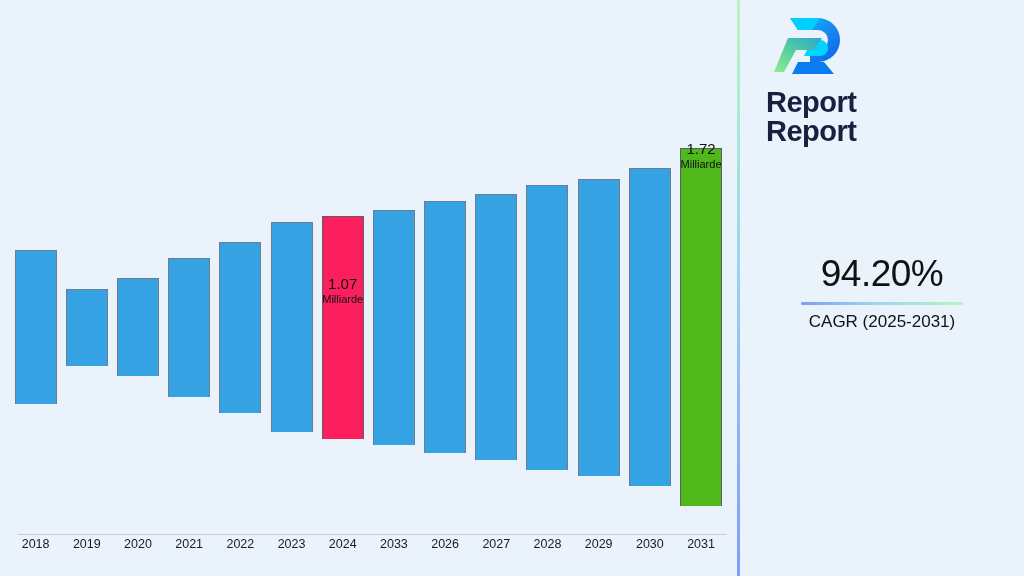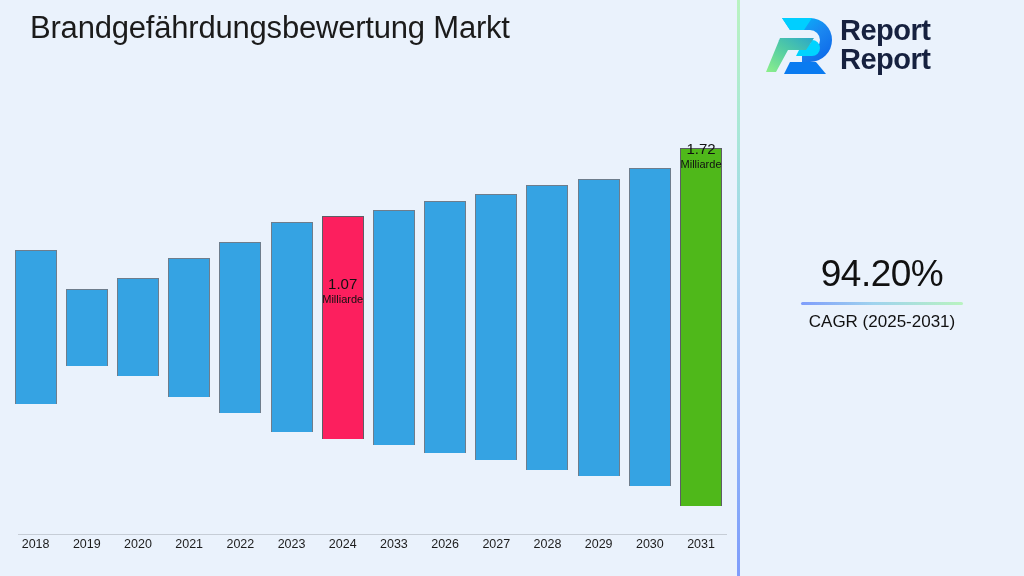--- a/index.html
+++ b/index.html
@@ -146,20 +146,22 @@
     height: 576px;
     background: #eaf2fc;
   }
 
   .logo-wrap {
     position: absolute;
     left: 26px;
     top: 12px;
     display: flex;
     align-items: center;
+    gap: 10px;
+    flex-direction: column;
   }
   .logo-mark { width: 74px; height: 66px; display: block; }
   .logo-text {
     font-size: 29px;
     font-weight: bold;
     color: #16213f;
     line-height: 1.0;
     letter-spacing: -0.5px;
   }
   .logo-text span { display: block; }
@@ -189,21 +191,20 @@
     color: #111111;
   }
 </style>
 </head>
 <body>
 
 <div id="root">
 
   <div class="chart-panel">
 
-    <div class="chart-title">Brandgefährdungsbewertung Markt</div>
 
     <div class="plot-area">
       <div class="bars" id="bars-container">
           <div class="bar-slot">
             <div class="bar" style="height: 154px; background: rgb(53, 163, 227);"></div>
           </div>
           <div class="bar-slot">
             <div class="bar" style="height: 77px; background: rgb(53, 163, 227);"></div>
           </div>
           <div class="bar-slot">

